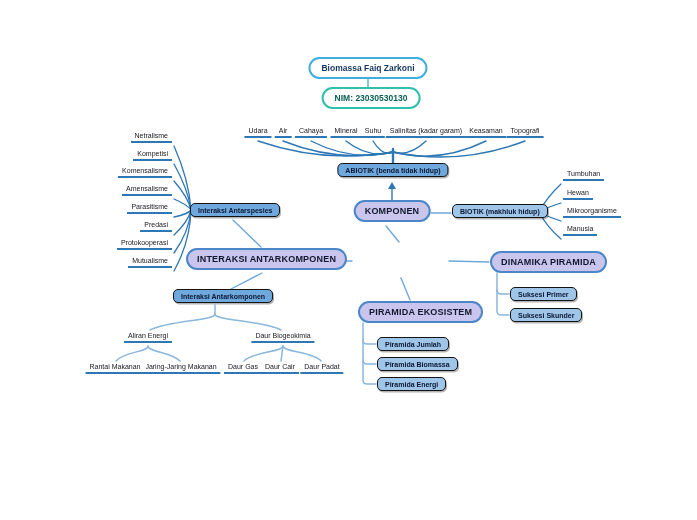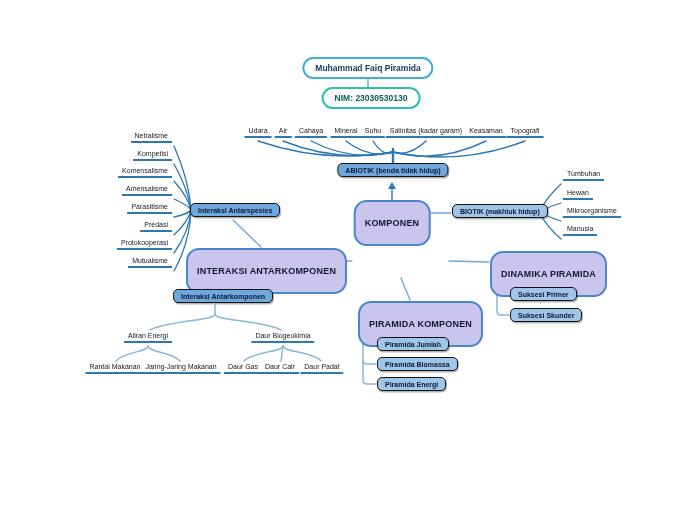--- a/index.html
+++ b/index.html
@@ -6,21 +6,21 @@
   .canvas{position:relative;width:697px;height:520px;background:#ffffff;overflow:hidden;
           font-family:"Liberation Sans",sans-serif;}
   .wires{position:absolute;left:0;top:0;z-index:0;}
   .node{position:absolute;z-index:1;white-space:nowrap;box-sizing:border-box;}
   .cx{transform:translateX(-50%);}
   .tag{background:#fff;border:2px solid #41aede;border-radius:12px;padding:4px 11px;
        font-weight:bold;font-size:8.5px;}
   .tag-name{border-color:#41aede;color:#14375e;}
   .tag-nim{border-color:#2fbfae;color:#0b6156;}
   .ulabel{font-size:7px;color:#17171f;border-bottom:2px solid #2e77b5;padding:0 4px 2px;}
-  .pill{background:#c9c5ec;border:2px solid #4a86c8;border-radius:13px;padding:16px 9px;
+  .pill{background:#c9c5ec;border:2px solid #4a86c8;border-radius:13px;padding:4px 9px;
         font-size:9px;font-weight:bold;color:#10172e;letter-spacing:.2px;}
   .bbox{border:1.5px solid #131313;border-radius:5px;padding:2.5px 7px;font-size:7px;
         font-weight:bold;color:#0b1733;box-shadow:1px 1.5px 0 rgba(40,40,40,.35);}
   .bdark{background:#6fa8dc;}
   .blight{background:#9fc5e8;}
   .ellipse{width:96px;height:34px;border-radius:50%;background:#cfe2f3;border:2px solid #4a86c8;
            display:flex;align-items:center;justify-content:center;font-size:11.5px;
            font-weight:bold;color:#101420;letter-spacing:.3px;}
 </style>
 </head>
@@ -85,21 +85,21 @@
       <path d="M215,314 C215,321 170,320 150,330"></path>
       <path d="M215,314 C215,321 262,320 281,330"></path>
       <path d="M148,346 C148,352 123,352 116,361"></path>
       <path d="M148,346 C148,352 172,352 180,361"></path>
       <path d="M283,346 C283,352 252,352 244,361"></path>
       <path d="M283,346 L281,361"></path>
       <path d="M283,346 C283,352 314,352 321,361"></path>
     </g>
   </svg>
 
-  <div class="node cx tag tag-name" style="left:368px;top:57px">Muhammad Faiq Piramida</div>
+  <div class="node cx tag tag-name" style="left:368px;top:57px">Biomassa Faiq Zarkoni</div>
   <div class="node cx tag tag-nim" style="left:371px;top:87px">NIM: 23030530130</div>
 
   <div class="node cx ulabel" style="left:258px;top:127px">Udara</div>
   <div class="node cx ulabel" style="left:283px;top:127px">Air</div>
   <div class="node cx ulabel" style="left:311px;top:127px">Cahaya</div>
   <div class="node cx ulabel" style="left:346px;top:127px">Mineral</div>
   <div class="node cx ulabel" style="left:373px;top:127px">Suhu</div>
   <div class="node cx ulabel" style="left:426px;top:127px">Salinitas (kadar garam)</div>
   <div class="node cx ulabel" style="left:486px;top:127px">Keasaman</div>
   <div class="node cx ulabel" style="left:525px;top:127px">Topografi</div>
@@ -124,21 +124,21 @@
 
   <div class="node bbox bdark" style="left:190px;top:203px">Interaksi Antarspesies</div>
   <div class="node pill" style="left:186px;top:248px">INTERAKSI ANTARKOMPONEN</div>
   <div class="node bbox bdark" style="left:173px;top:289px">Interaksi Antarkomponen</div>
 
 
   <div class="node pill" style="left:490px;top:251px">DINAMIKA PIRAMIDA</div>
   <div class="node bbox blight" style="left:510px;top:287px">Suksesi Primer</div>
   <div class="node bbox blight" style="left:510px;top:308px">Suksesi Skunder</div>
 
-  <div class="node pill" style="left:358px;top:301px">PIRAMIDA KOMPONEN</div>
+  <div class="node pill" style="left:358px;top:301px">PIRAMIDA EKOSISTEM</div>
   <div class="node bbox blight" style="left:377px;top:337px">Piramida Jumlah</div>
   <div class="node bbox blight" style="left:377px;top:357px">Piramida Biomassa</div>
   <div class="node bbox blight" style="left:377px;top:377px">Piramida Energi</div>
 
   <div class="node cx ulabel" style="left:148px;top:332px">Aliran Energi</div>
   <div class="node cx ulabel" style="left:283px;top:332px">Daur Biogeokimia</div>
   <div class="node cx ulabel" style="left:115px;top:363px">Rantai Makanan</div>
   <div class="node cx ulabel" style="left:181px;top:363px">Jaring-Jaring Makanan</div>
   <div class="node cx ulabel" style="left:243px;top:363px">Daur Gas</div>
   <div class="node cx ulabel" style="left:280px;top:363px">Daur Cair</div>

